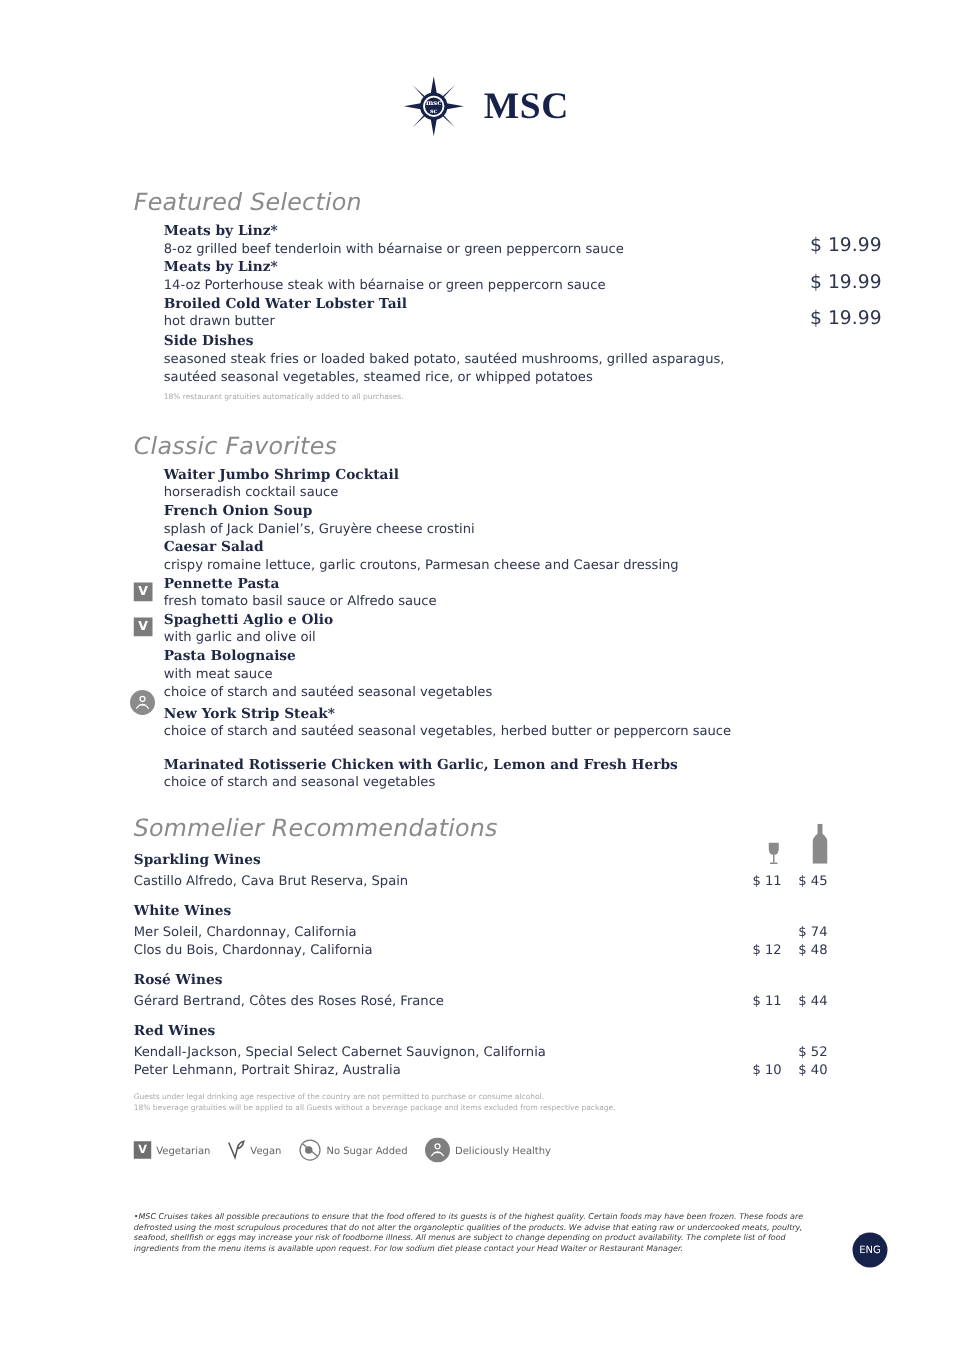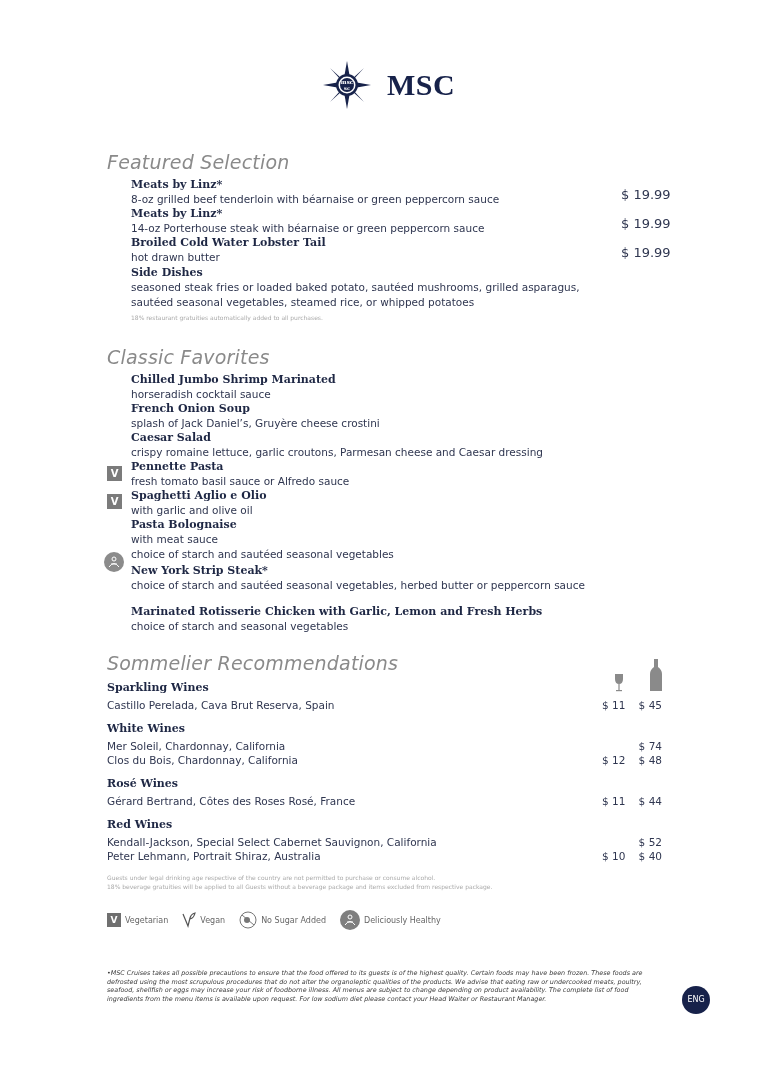--- a/index.html
+++ b/index.html
@@ -3,21 +3,21 @@
 <meta charset="utf-8">
 <style>
   html, body { margin:0; padding:0; background:#ffffff; }
   body { width:768px; height:1076px; position:relative; overflow:hidden; color:#2a3352; font-family:"Liberation Sans", sans-serif; }
   .logo { position:absolute; left:322px; top:60px; display:flex; align-items:center; gap:15px; }
   .logo-text { font-family:"Liberation Serif", serif; font-weight:bold; font-size:30px; color:#17224a; letter-spacing:0.5px; }
   .section-title { position:absolute; left:107px; font-family:"DejaVu Sans", sans-serif; font-style:italic; font-weight:300; font-size:19px; color:#8a8a8a; letter-spacing:0.2px; }
   .item { position:absolute; left:131px; }
   .item-name { font-family:"DejaVu Serif", serif; font-weight:bold; font-size:11px; color:#1e2744; line-height:14px; white-space:nowrap; }
   .item-desc { font-family:"DejaVu Sans", sans-serif; font-size:10.5px; color:#2f3650; line-height:14.5px; white-space:nowrap; }
-  .price { position:absolute; left:621px; font-family:"DejaVu Sans", sans-serif; font-size:13px; color:#2f3650; }
+  .price { position:absolute; left:648px; font-family:"DejaVu Sans", sans-serif; font-size:15px; color:#2f3650; }
   .note { position:absolute; left:131px; font-family:"DejaVu Sans", sans-serif; font-size:6px; color:#aaaaaa; }
   .badge-v { position:absolute; left:107px; width:15px; height:15px; background:#7b7b7b; color:#fff; font-family:"DejaVu Sans", sans-serif; font-weight:bold; font-size:10px; text-align:center; line-height:15px; }
   .badge-h { position:absolute; left:104px; width:20px; height:20px; border-radius:50%; background:#8b8b8b; }
   .wine-cat { position:absolute; left:107px; font-family:"DejaVu Serif", serif; font-weight:bold; font-size:11px; color:#1e2744; }
   .wine { position:absolute; left:107px; font-family:"DejaVu Sans", sans-serif; font-size:10.5px; color:#2f3650; white-space:nowrap; }
   .wp-glass { position:absolute; left:602px; width:24px; text-align:left; font-family:"DejaVu Sans", sans-serif; font-size:10.5px; color:#2f3650; }
   .wp-bottle { position:absolute; left:636px; width:26px; text-align:right; font-family:"DejaVu Sans", sans-serif; font-size:10.5px; color:#2f3650; }
   .wine-note { position:absolute; left:107px; font-family:"DejaVu Sans", sans-serif; font-size:6px; color:#aaaaaa; line-height:9px; }
   .legend { position:absolute; left:107px; top:910px; display:flex; align-items:center; gap:14px; font-family:"DejaVu Sans", sans-serif; font-size:8px; color:#666; }
   .legend-item { display:flex; align-items:center; gap:4px; }
@@ -73,21 +73,21 @@
   <div class="item-name">Side Dishes</div>
   <div class="item-desc">seasoned steak fries or loaded baked potato, sautéed mushrooms, grilled asparagus,</div>
   <div class="item-desc">sautéed seasonal vegetables, steamed rice, or whipped potatoes</div>
 </div>
 
 <div class="note" style="top:314px">18% restaurant gratuities automatically added to all purchases.</div>
 
 <div class="section-title" style="top:346px">Classic Favorites</div>
 
 <div class="item" style="top:373px">
-  <div class="item-name">Chilled Jumbo Shrimp Marinated</div>
+  <div class="item-name">Waiter Jumbo Shrimp Cocktail</div>
   <div class="item-desc">horseradish cocktail sauce</div>
 </div>
 <div class="item" style="top:402px">
   <div class="item-name">French Onion Soup</div>
   <div class="item-desc">splash of Jack Daniel’s, Gruyère cheese crostini</div>
 </div>
 <div class="item" style="top:431px">
   <div class="item-name">Caesar Salad</div>
   <div class="item-desc">crispy romaine lettuce, garlic croutons, Parmesan cheese and Caesar dressing</div>
 </div>
@@ -133,21 +133,21 @@
 <svg style="position:absolute;left:614px;top:674px" width="10" height="18" viewBox="0 0 10 18">
   <path d="M1 0 H9 V5 Q9 10 5 10 Q1 10 1 5 Z" fill="#8a8a8a"></path>
     <rect x="4.4" y="10" width="1.2" height="6" fill="#8a8a8a"></rect>
     <rect x="2" y="16" width="6" height="1.2" fill="#8a8a8a"></rect>
 </svg>
 <svg style="position:absolute;left:650px;top:659px" width="12" height="32" viewBox="0 0 12 32">
   <path d="M4 0 H8 V8 Q12 11 12 15 V32 H0 V15 Q0 11 4 8 Z" fill="#8a8a8a"></path>
 </svg>
 
 <div class="wine-cat" style="top:681px">Sparkling Wines</div>
-<div class="wine" style="top:699px">Castillo Perelada, Cava Brut Reserva, Spain</div>
+<div class="wine" style="top:699px">Castillo Alfredo, Cava Brut Reserva, Spain</div>
 <div class="wp-glass" style="top:699px">$ 11</div>
 <div class="wp-bottle" style="top:699px">$ 45</div>
 
 <div class="wine-cat" style="top:722px">White Wines</div>
 <div class="wine" style="top:740px">Mer Soleil, Chardonnay, California</div>
 <div class="wp-glass" style="top:740px"></div>
 <div class="wp-bottle" style="top:740px">$ 74</div>
 <div class="wine" style="top:754px">Clos du Bois, Chardonnay, California</div>
 <div class="wp-glass" style="top:754px">$ 12</div>
 <div class="wp-bottle" style="top:754px">$ 48</div>

